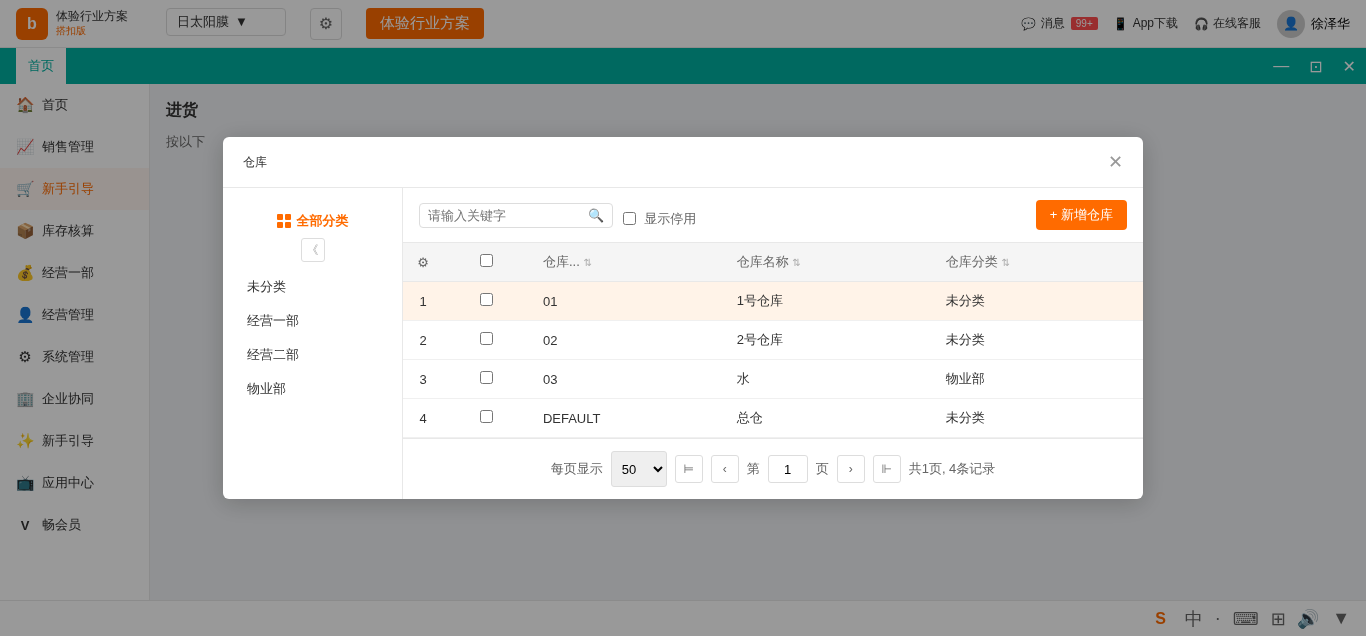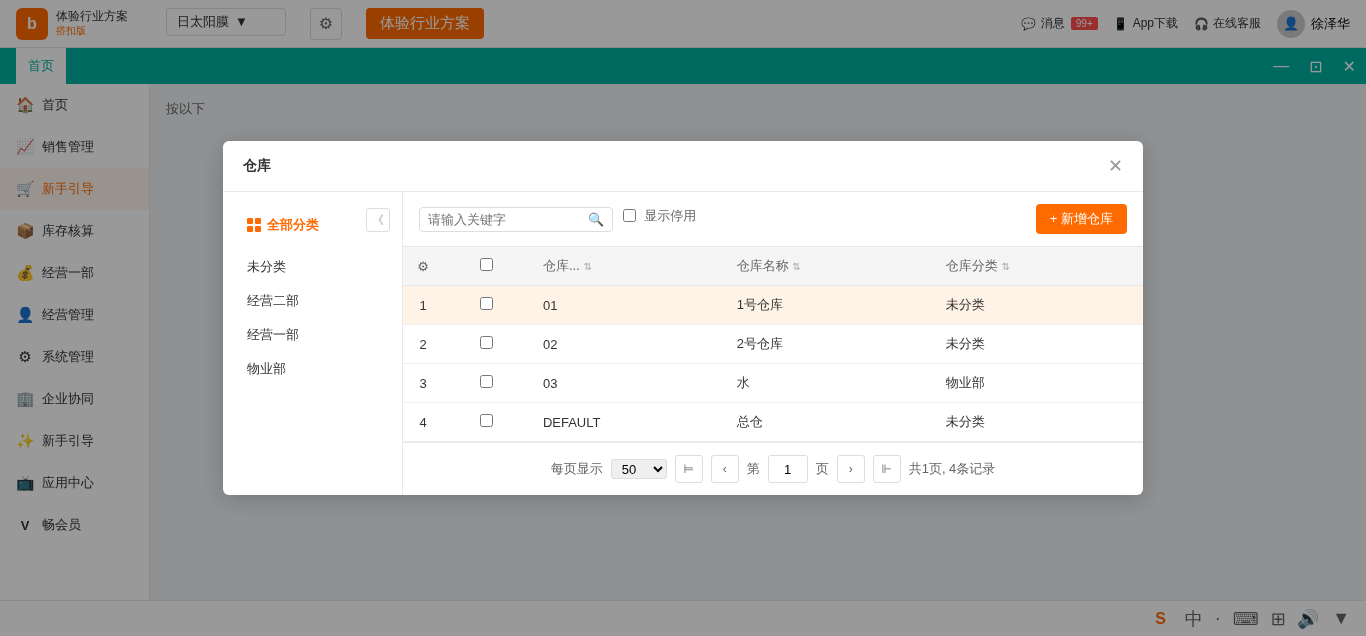--- a/index.html
+++ b/index.html
@@ -123,34 +123,35 @@
       z-index: 200;
       display: flex;
       flex-direction: column;
       box-shadow: 0 4px 24px rgba(0,0,0,0.2);
     }
     .modal-header {
       display: flex; align-items: center; justify-content: space-between;
       padding: 14px 20px;
       border-bottom: 1px solid #e8e8e8;
     }
-    .modal-title { font-size: 14px; font-weight: bold; color: #333; }
+    .modal-title { font-size: 12px; font-weight: normal; color: #333; }
     .modal-close { cursor: pointer; color: #999; font-size: 18px; }
     .modal-body {
       display: flex; flex: 1; overflow: hidden;
     }
     .modal-sidebar {
       width: 180px;
       border-right: 1px solid #e8e8e8;
       padding: 8px 0;
       flex-shrink: 0;
     }
     .modal-sidebar-header {
-      display: flex; align-items: flex-start; justify-content: space-between;
+      display: flex; align-items: center; justify-content: space-between;
       padding: 8px 12px;
+      flex-direction: column;
     }
     .category-item {
       padding: 8px 24px;
       cursor: pointer;
       color: #333; font-size: 13px;
     }
     .category-all {
       display: flex; align-items: center; gap: 6px;
       padding: 8px 12px; cursor: pointer;
       color: #ff6b00; font-weight: bold; font-size: 13px;
@@ -158,21 +159,21 @@
     .collapse-btn {
       width: 24px; height: 24px; display: flex; align-items: center; justify-content: center;
       cursor: pointer; color: #999; border: 1px solid #ddd; border-radius: 3px; font-size: 12px;
     }
     .modal-main { flex: 1; display: flex; flex-direction: column; overflow: hidden; }
     .modal-toolbar {
       display: flex; align-items: center; justify-content: space-between;
       padding: 12px 16px;
       border-bottom: 1px solid #e8e8e8;
     }
-    .modal-toolbar-left { display: flex; align-items: flex-start; gap: 10px; }
+    .modal-toolbar-left { display: flex; align-items: flex-end; gap: 10px; }
     .search-box {
       display: flex; align-items: center;
       border: 1px solid #ddd; border-radius: 4px;
       padding: 4px 8px; background: #fff;
     }
     .search-box input {
       border: none; outline: none; font-size: 13px; width: 160px; background: transparent;
     }
     .search-icon { color: #999; cursor: pointer; }
     .checkbox-label { display: flex; align-items: center; gap: 8px; font-size: 13px; color: #666; cursor: pointer; }
@@ -208,21 +209,21 @@
     .page-btn {
       width: 28px; height: 28px; display: flex; align-items: center; justify-content: center;
       border: 1px solid #ddd; border-radius: 3px; cursor: pointer; background: #fff;
       font-size: 12px;
     }
     .page-input {
       width: 40px; height: 28px; border: 1px solid #ddd; border-radius: 3px;
       text-align: center; font-size: 13px; outline: none;
     }
     .per-page-select {
-      height: 20px; border: 1px solid #ddd; border-radius: 3px;
+      height: 36px; border: 1px solid #ddd; border-radius: 3px;
       padding: 0 6px; font-size: 13px; outline: none; cursor: pointer;
     }
 
     
     .modal-footer {
       display: flex; align-items: center; justify-content: flex-end;
       padding: 12px 20px; border-top: 1px solid #e8e8e8; gap: 10px;
     }
     .cancel-btn {
       padding: 7px 20px; border: 1px solid #ddd; border-radius: 4px;
@@ -335,20 +336,21 @@
       <span class="icon">📺</span>
       <span>应用中心</span>
     </div>
     <div class="sidebar-item">
       <span class="icon" style="font-size:13px;font-weight:bold;">V</span>
       <span>畅会员</span>
     </div>
   </div>
 
   <div class="content-area">
+    <div class="page-title">进货</div>
     <div class="label-text">按以下</div>
   </div>
 </div>
 
 <div class="overlay"></div>
 
 <div class="modal">
 
   <div class="modal-header">
     <span class="modal-title">仓库</span>
@@ -364,22 +366,22 @@
             <span style="background:#ff6b00;display:block;border-radius:1px;"></span>
             <span style="background:#ff6b00;display:block;border-radius:1px;"></span>
             <span style="background:#ff6b00;display:block;border-radius:1px;"></span>
             <span style="background:#ff6b00;display:block;border-radius:1px;"></span>
           </span>
           <span>全部分类</span>
         </div>
         <div class="collapse-btn">《</div>
       </div>
       <div class="category-item">未分类</div>
+      <div class="category-item">经营一部</div>
       <div class="category-item">经营二部</div>
-      <div class="category-item">经营一部</div>
       <div class="category-item">物业部</div>
     </div>
 
     <div class="modal-main">
 
       <div class="modal-toolbar">
         <div class="modal-toolbar-left">
           <div class="search-box">
             <input type="text" placeholder="请输入关键字" style="">
             <span class="search-icon">🔍</span>

